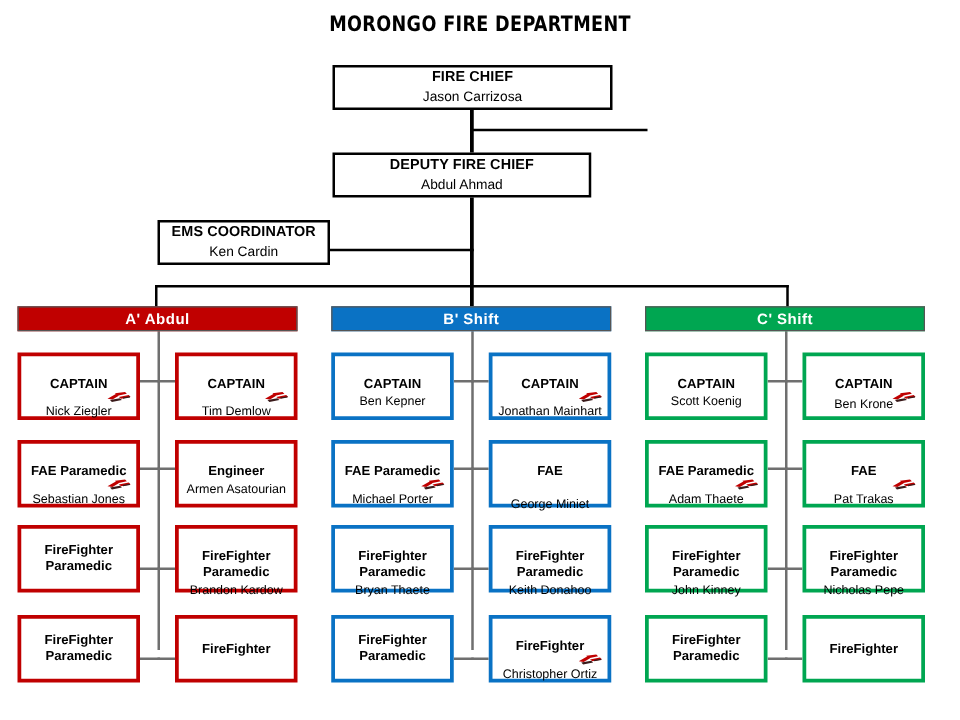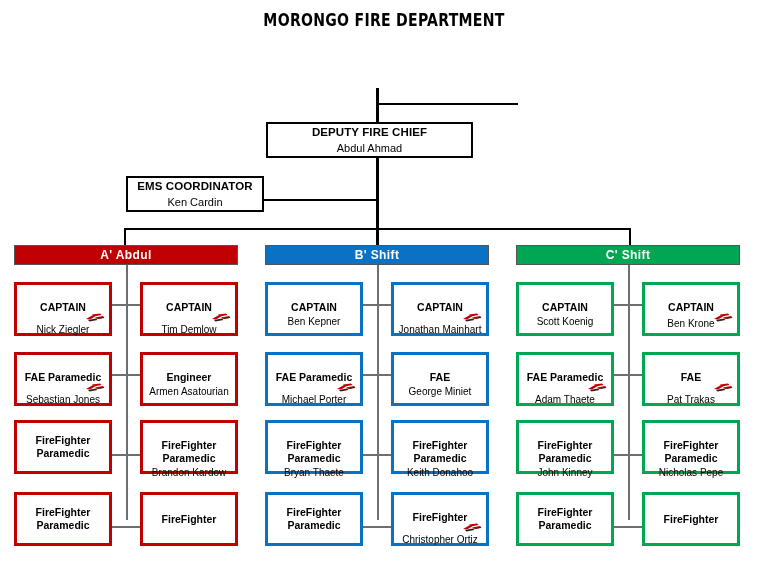--- a/index.html
+++ b/index.html
@@ -136,20 +136,24 @@
   }
   .emblem svg { display: block; }
 </style>
 </head>
 <body>
 
 <div id="chart-root">
 
   <div class="page-title">MORONGO FIRE DEPARTMENT</div>
 
+  <div class="exec-box" id="box-fire-chief" style="left:266px; top:52px; width:224px; height:36px;">
+    <div class="exec-title">FIRE CHIEF</div>
+    <div class="exec-name">Jason Carrizosa</div>
+  </div>
 
 
   <div class="exec-box" id="box-deputy-fire-chief" style="left:266px; top:122px; width:207px; height:36px;">
     <div class="exec-title">DEPUTY FIRE CHIEF</div>
     <div class="exec-name">Abdul Ahmad</div>
   </div>
 
   <div class="exec-box" id="box-ems-coordinator" style="left:126px; top:176px; width:138px; height:36px;justify-content:center;">
     <div class="exec-title">EMS COORDINATOR</div>
     <div class="exec-name">Ken Cardin</div>
@@ -306,21 +310,21 @@
             </svg>
           </span>
         </div>
         <div class="staff-name" style="margin-top: 9px;">Jonathan Mainhart</div>
       </div>
       <div class="line-gray" style="left: 377px; width: 14px; top: 304px; height: 2px;"></div>
       <div class="staff-box" style="left: 391px; top: 352px; border-color: rgb(10, 114, 196);">
         <div class="role-wrap">
           <div class="staff-role">FAE</div>
         </div>
-        <div class="staff-name" style="margin-top: 1px;">George Miniet</div>
+        <div class="staff-name" style="margin-top: 13px;">George Miniet</div>
       </div>
       <div class="line-gray" style="left: 377px; width: 14px; top: 374px; height: 2px;"></div>
       <div class="staff-box" style="left: 391px; top: 420px; border-color: rgb(10, 114, 196);">
         <div class="role-wrap">
           <div class="staff-role">FireFighter Paramedic</div>
         </div>
         <div class="staff-name" style="margin-top: 1px;">Keith Donahoo</div>
       </div>
       <div class="line-gray" style="left: 377px; width: 14px; top: 454px; height: 2px;"></div>
       <div class="staff-box" style="left: 391px; top: 492px; border-color: rgb(10, 114, 196);">

